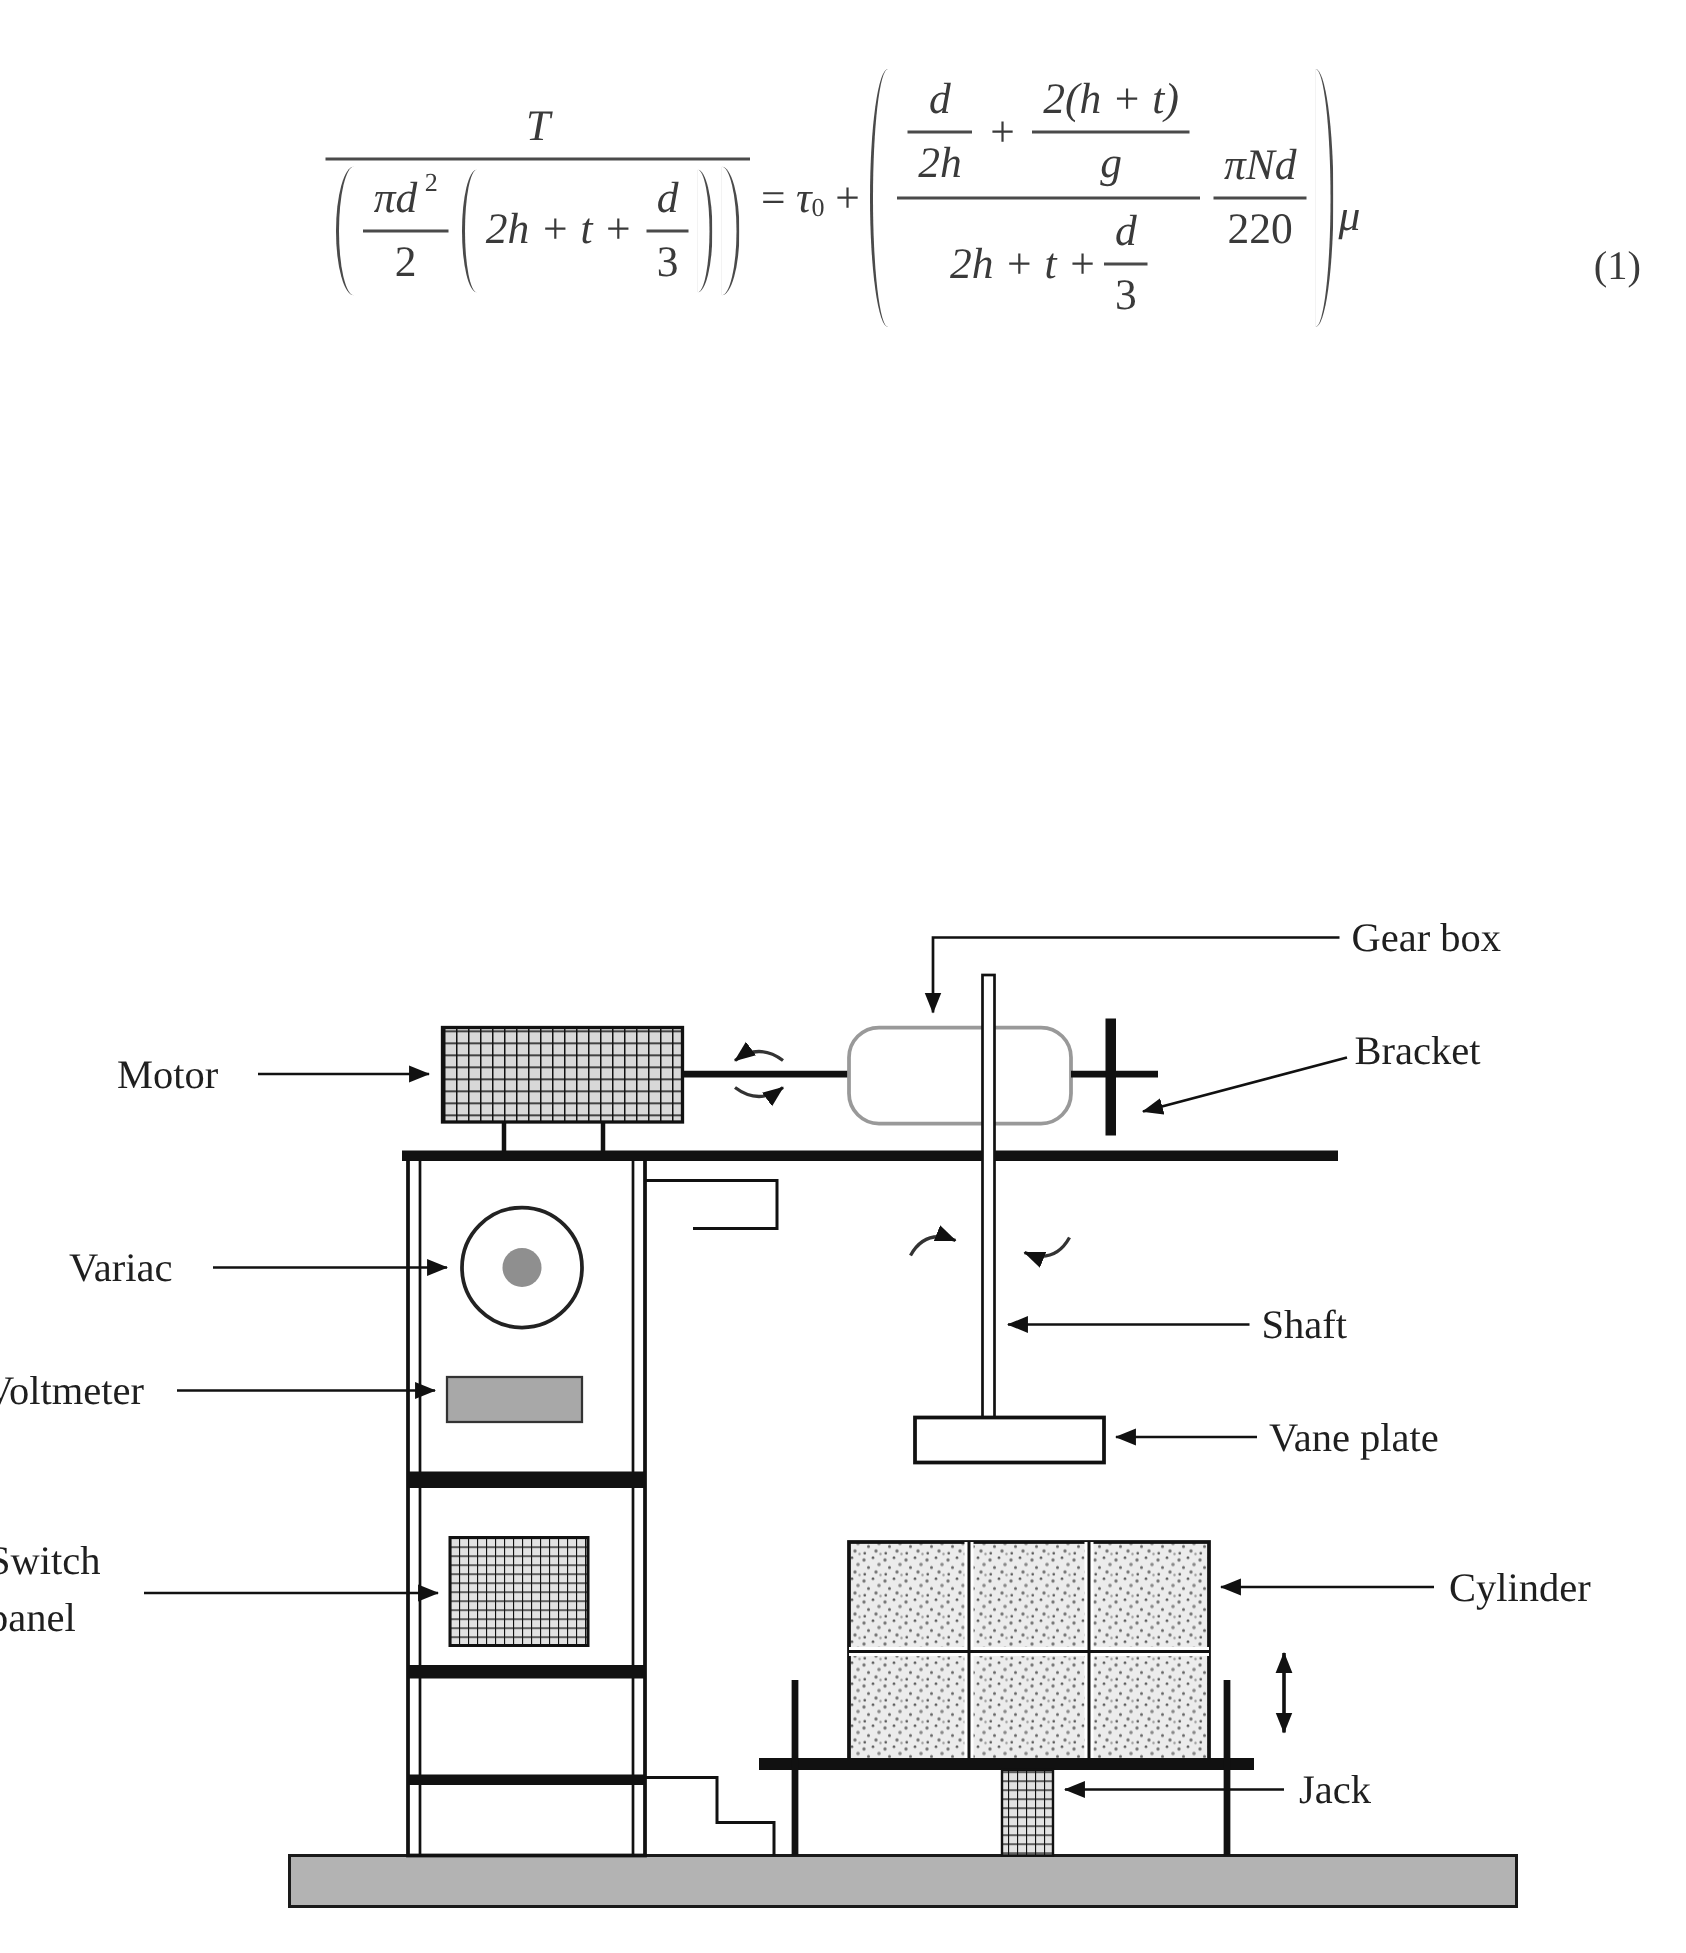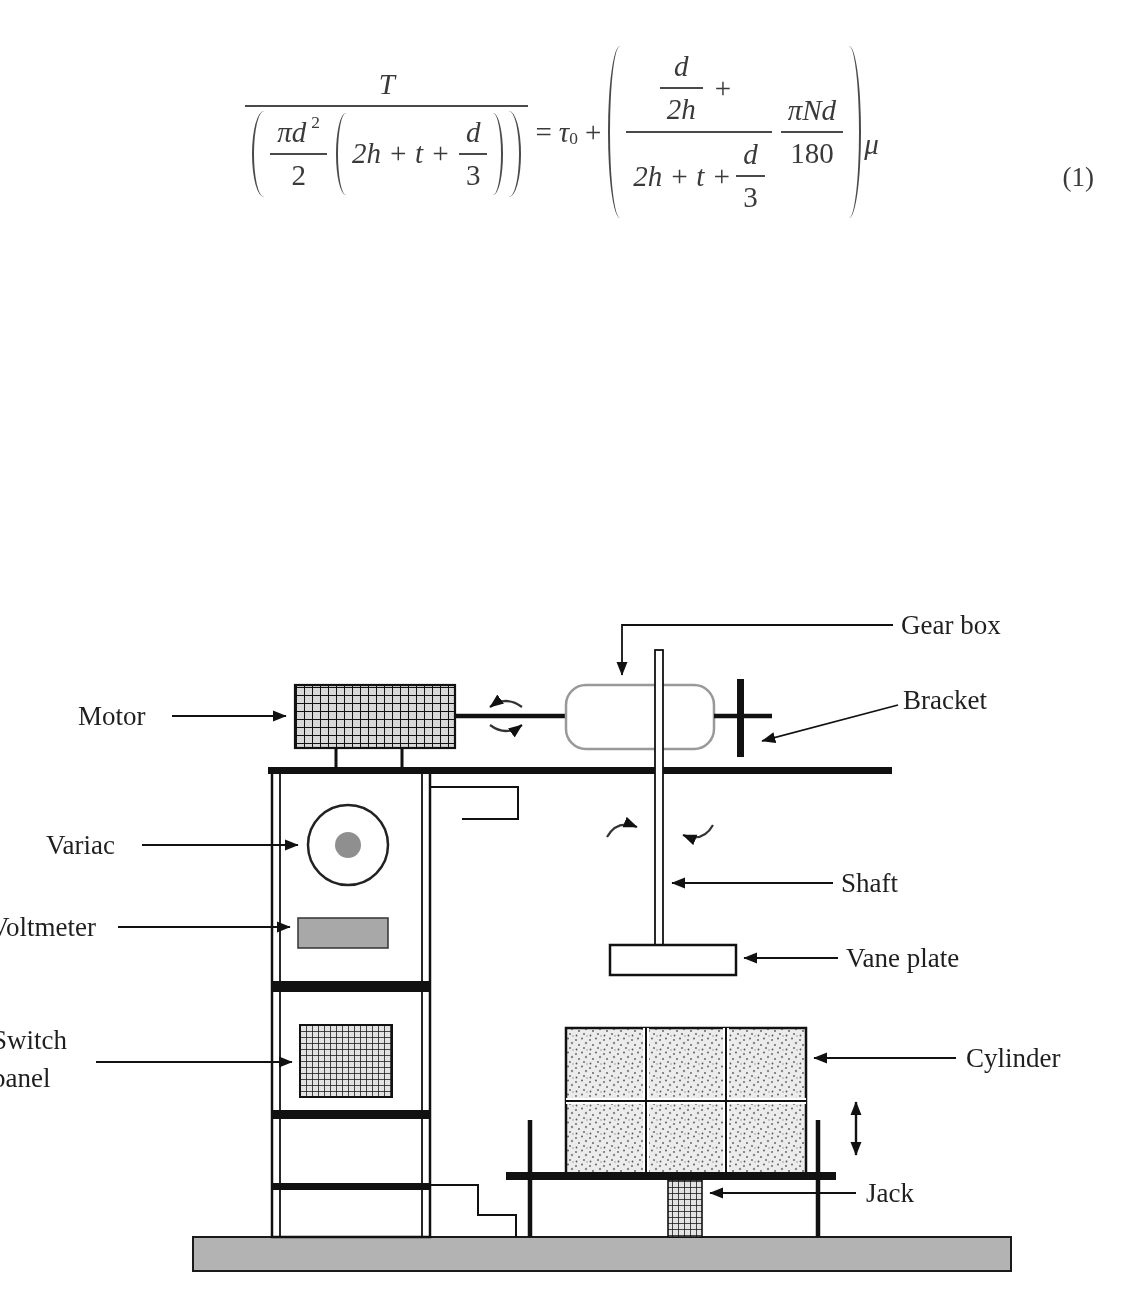--- a/index.html
+++ b/index.html
@@ -97,39 +97,47 @@
           <span class="n">
             <span class="f">
               <span class="n">
                   <span class="it">d</span>
                 </span>
               <span class="d">
                   <span class="it">2h</span>
                 </span>
             </span>
             <span class="op">+</span>
+            <span class="f">
+              <span class="n">
+                  <span class="it">2(h + t)</span>
+                </span>
+              <span class="d">
+                  <span class="it">g</span>
+                </span>
+            </span>
           </span>
           <span class="d">
             <span class="it">2h + t +</span>
             <span class="f">
               <span class="n">
                   <span class="it">d</span>
                 </span>
               <span class="d">
                   <span>3</span>
                 </span>
             </span>
           </span>
         </span>
         <span class="f">
           <span class="n">
               <span class="it">πNd</span>
             </span>
           <span class="d">
-              <span>180</span>
+              <span>220</span>
             </span>
         </span>
       </span>
       <span class="pr"></span>
     </span>
 
     <span class="it mu">μ</span>
   </div>
 
   <div class="eq-num">(1)</div>

